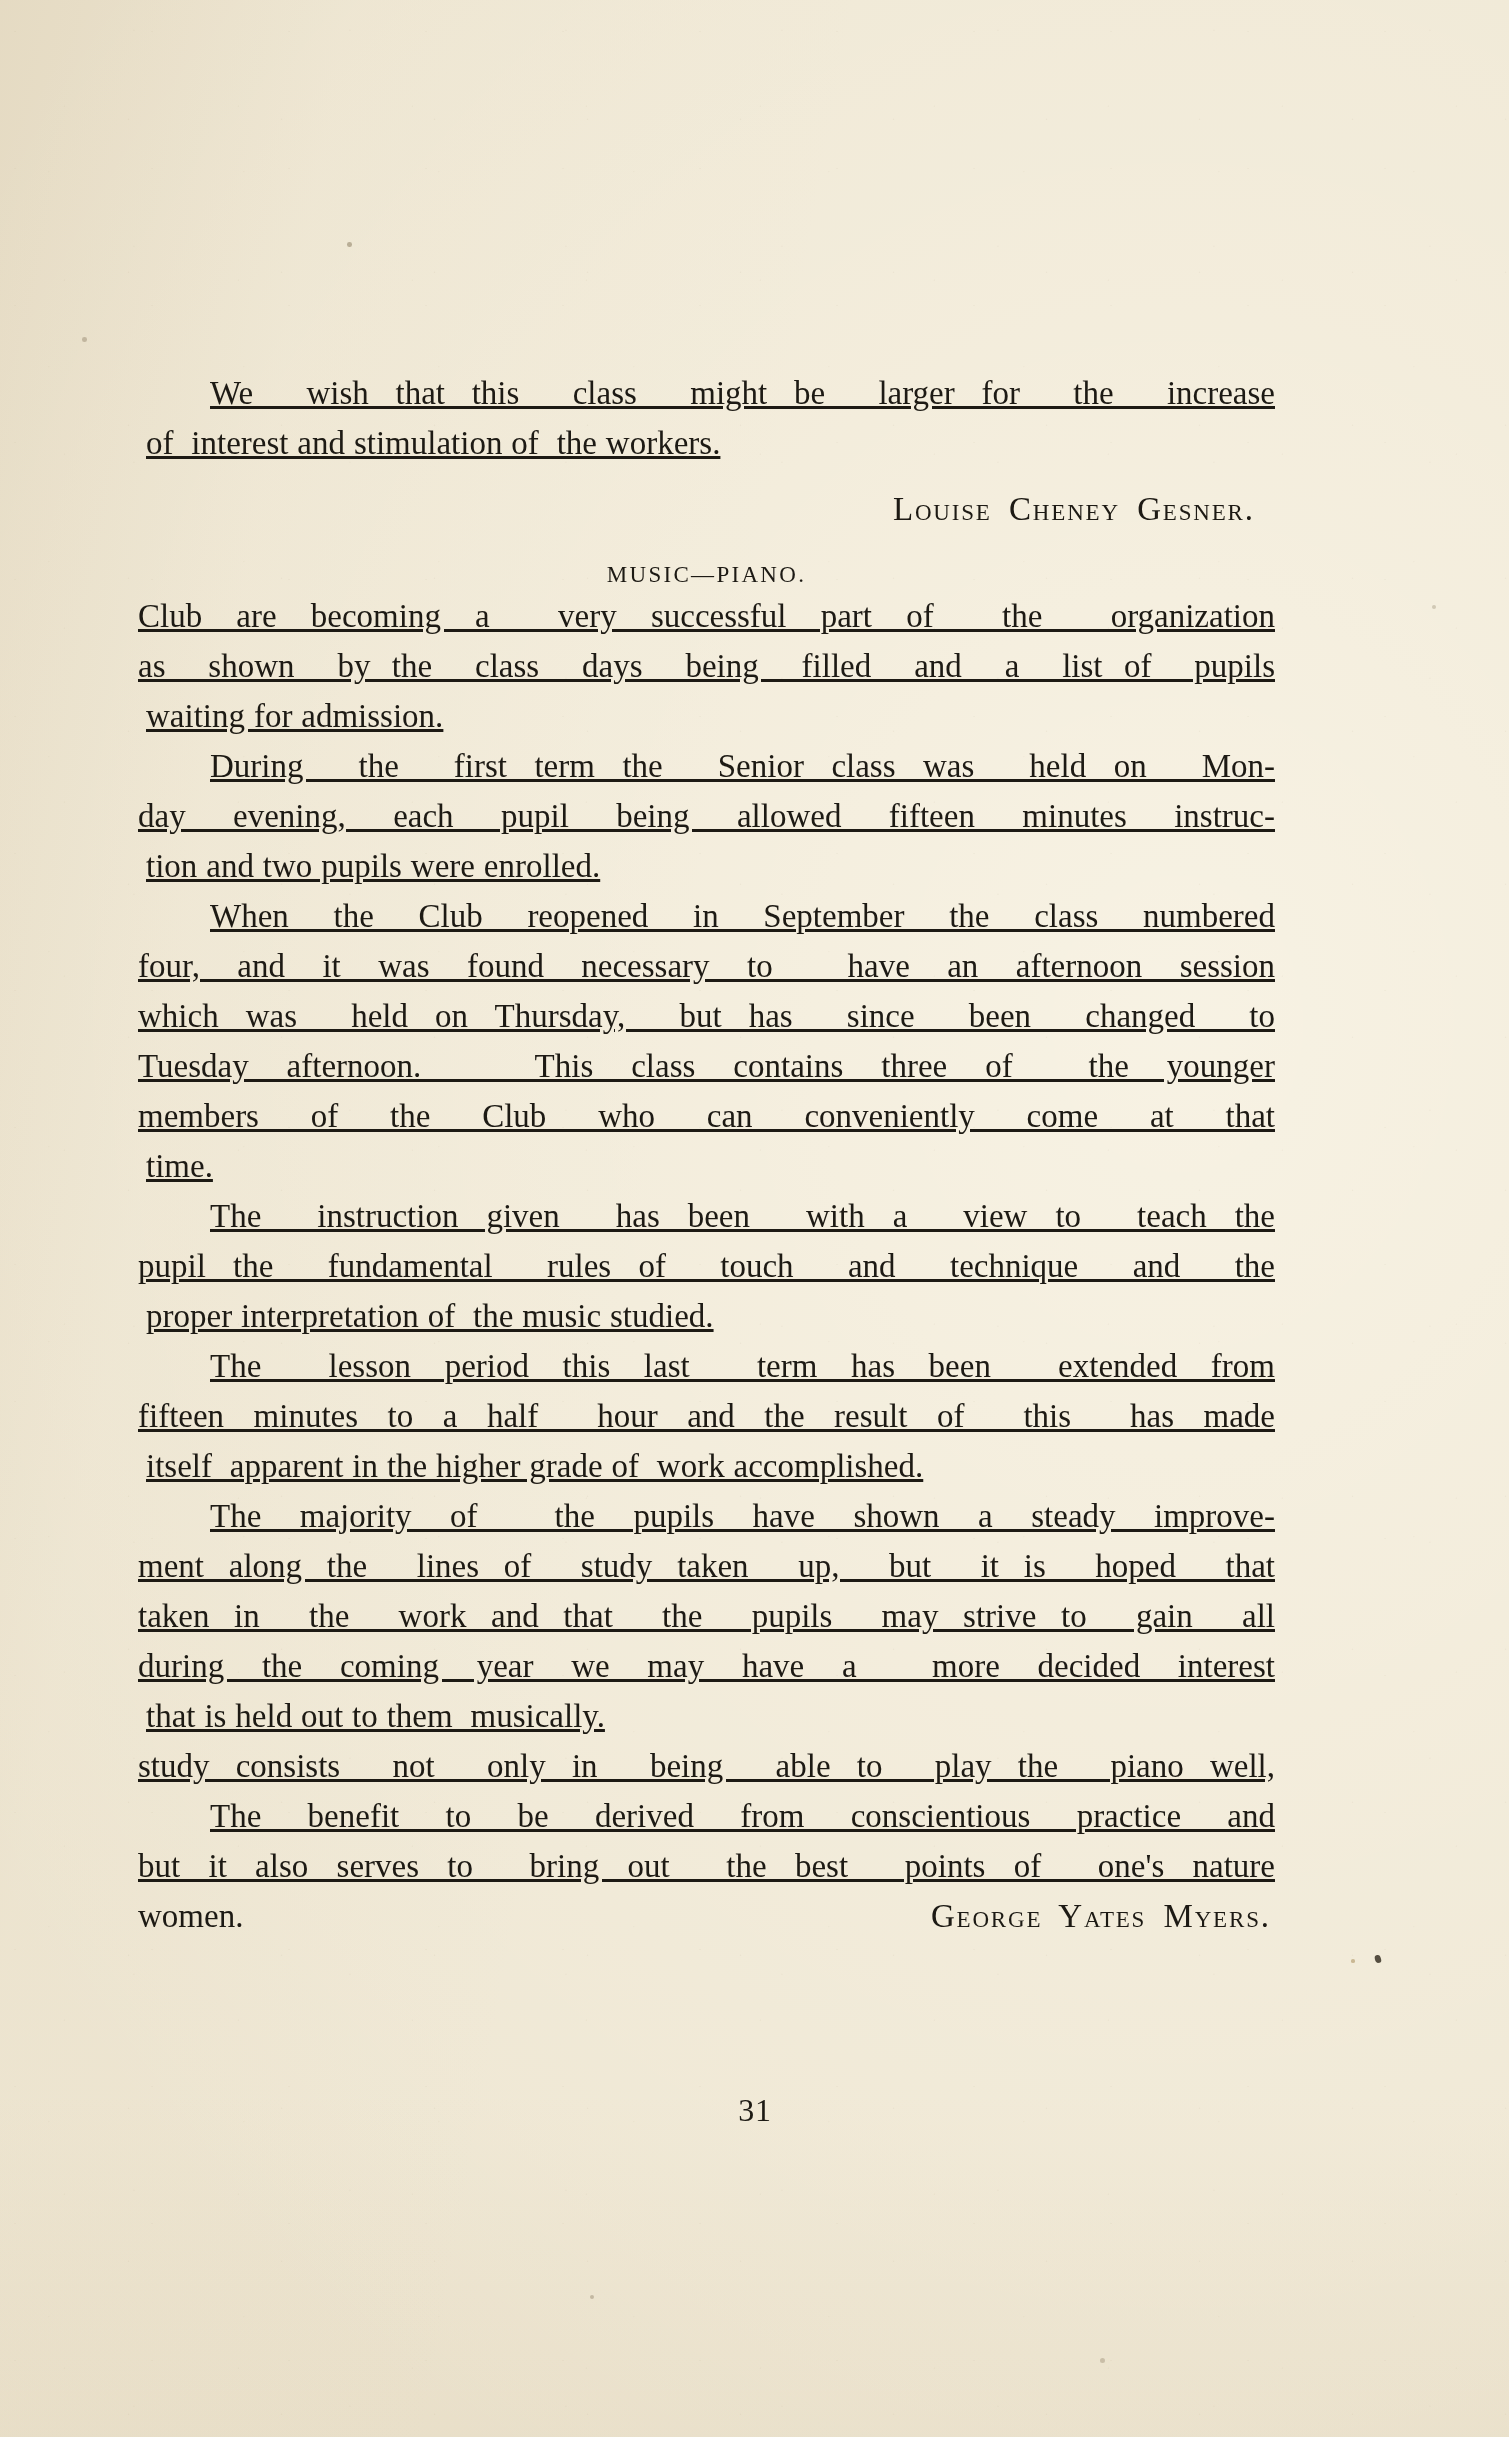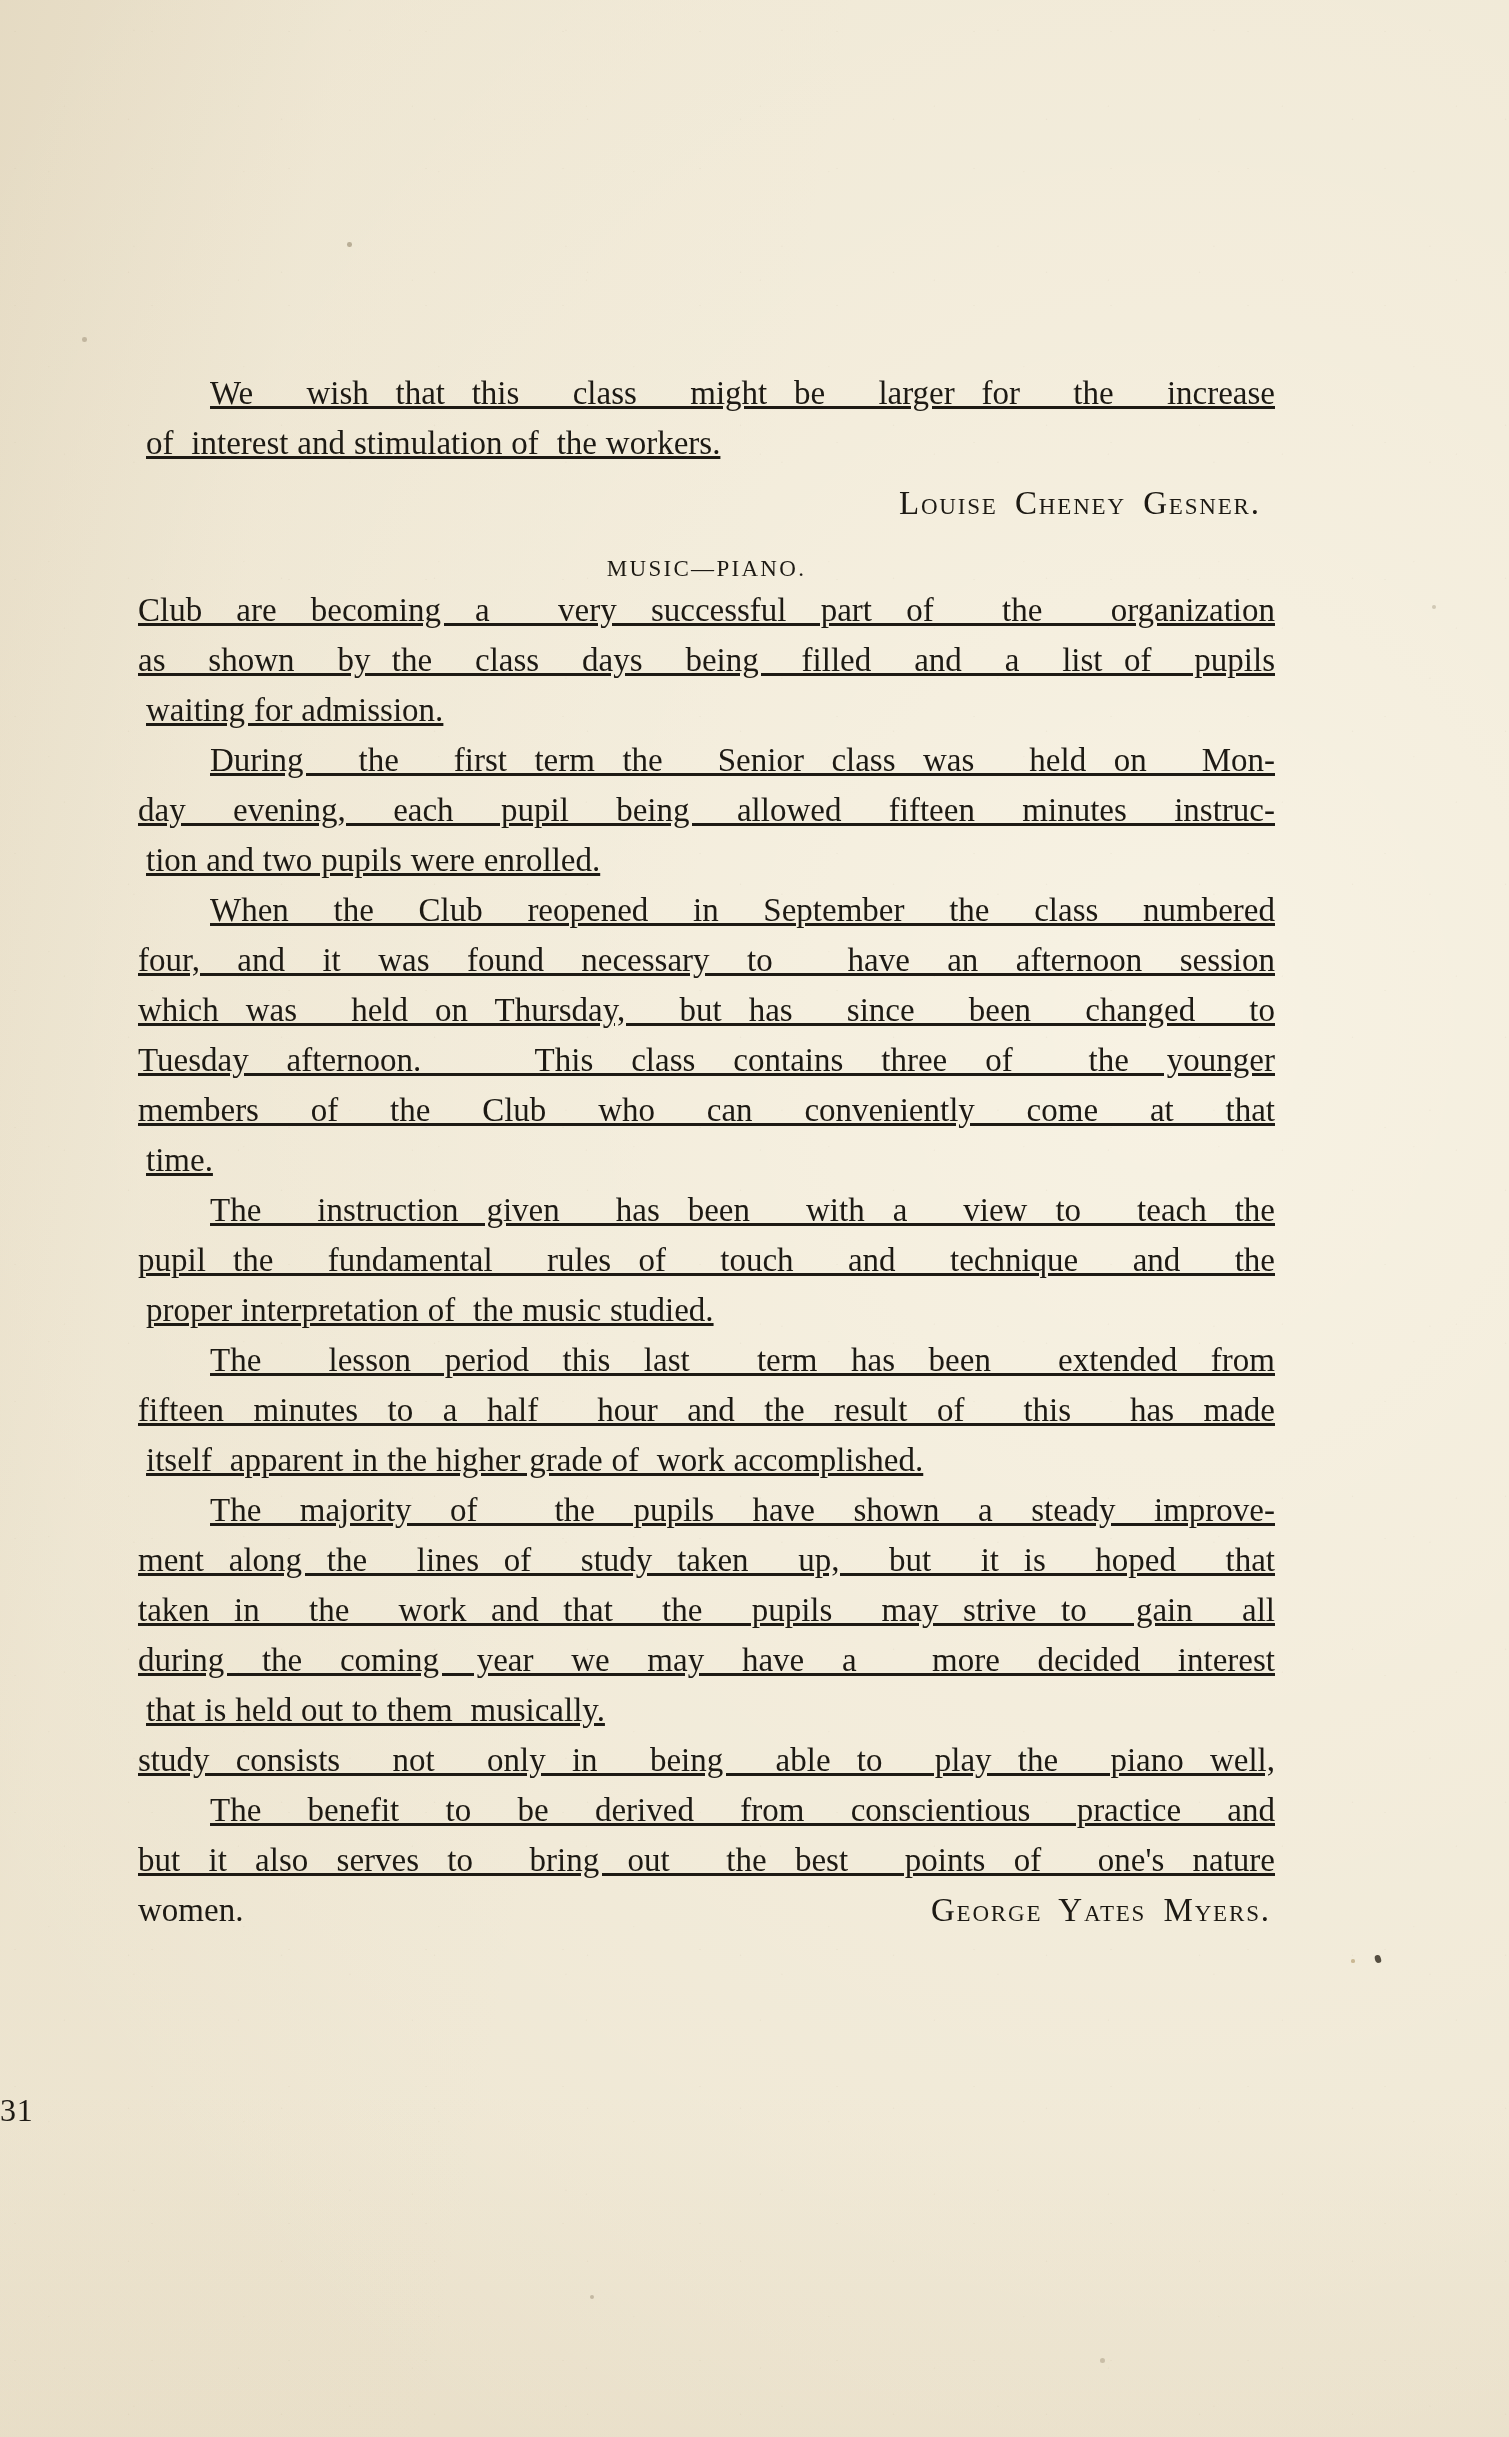--- a/index.html
+++ b/index.html
@@ -71,21 +71,21 @@
     text-align-last: justify;
     text-indent: 0;
     white-space: pre-wrap;
     text-decoration: underline;
   }
   .ln.first { text-indent: 72px; }
   .ln.last  { text-align-last: left; margin-left: 8px; }
 
   .sig {
     display: block;
-    margin: 10px;
+    margin: 16px;
     font-size: 33px;
     line-height: 50px;
     text-align: right;
     padding-right: 4.2px;
     font-variant: small-caps;
     letter-spacing: 0.055em;
     word-spacing: 0.22em;
   }
 
   .sig-inline {
@@ -115,21 +115,21 @@
     font-variant: small-caps;
     letter-spacing: 0.10em;
     text-indent: 0;
   }
 
   .folio {
     position: absolute;
     left: 0;
     right: 0;
     top: 2092px;
-    text-align: left;
+    text-align: center;
     font-size: 32px;
     line-height: 37px;
     letter-spacing: 0.02em;
   }
 
   
   .speck {
     position: absolute;
     left: 1375px;
     top: 1955px;

